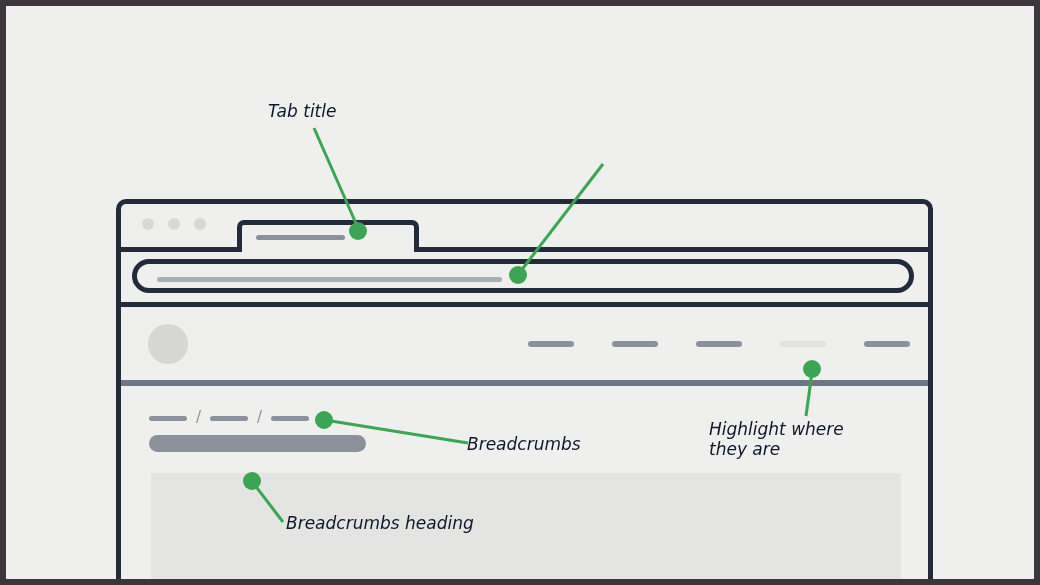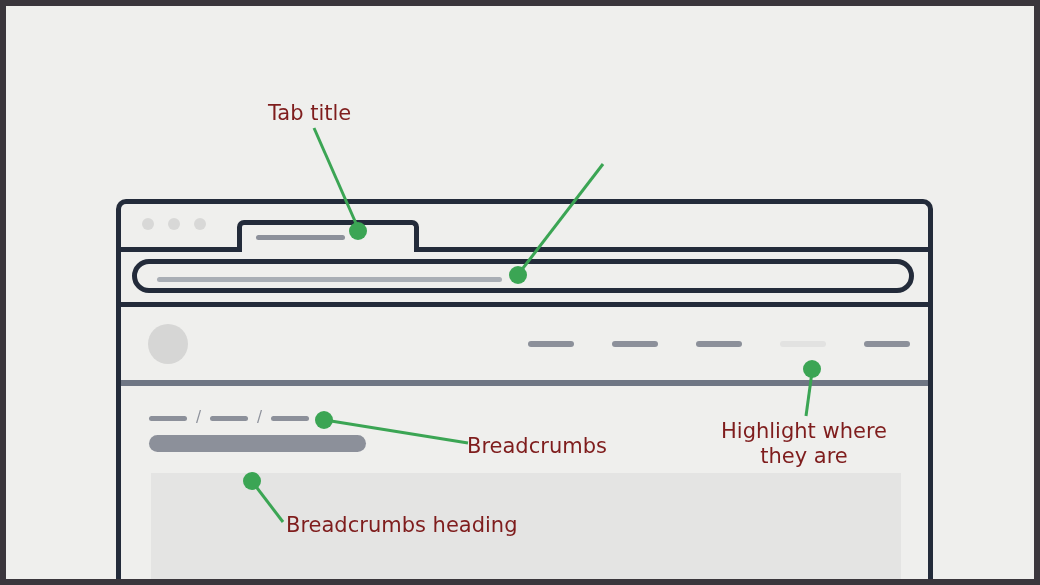--- a/index.html
+++ b/index.html
@@ -195,24 +195,25 @@
     left: 30px;
     top: 90px;
     width: 750px;
     bottom: 0;
     background: #e4e4e3;
   }
 
   
   .anno {
     position: absolute;
-    color: #7f1d1d;
-    font-size: 21px;
+    color: #0f172a;
+    font-size: 17px;
     line-height: 1.2;
     white-space: pre-line;
+    font-style: italic;
   }
   svg.leaders {
     position: absolute;
     left: 0; top: 0;
     width: 1040px; height: 585px;
     pointer-events: none;
     z-index: 9;
   }
 </style>
 </head>
@@ -284,18 +285,18 @@
 
     <line x1="277" y1="516" x2="248" y2="478" stroke="#3ba554" stroke-width="3"></line>
     <circle cx="246" cy="475" r="9" fill="#3ba554"></circle>
   </svg>
 
   <div class="anno" style="left:262px; top:95px;">Tab title</div>
 
 
   <div class="anno" style="left:461px; top:428px;">Breadcrumbs</div>
 
-  <div class="anno" style="left:703px; top:413px; width:190px; text-align:center;">Highlight where
+  <div class="anno" style="left:703px; top:413px; width:190px; text-align:left;">Highlight where
 they are</div>
 
   <div class="anno" style="left:280px; top:507px;">Breadcrumbs heading</div>
 
 </div>
 
 </body></html>

